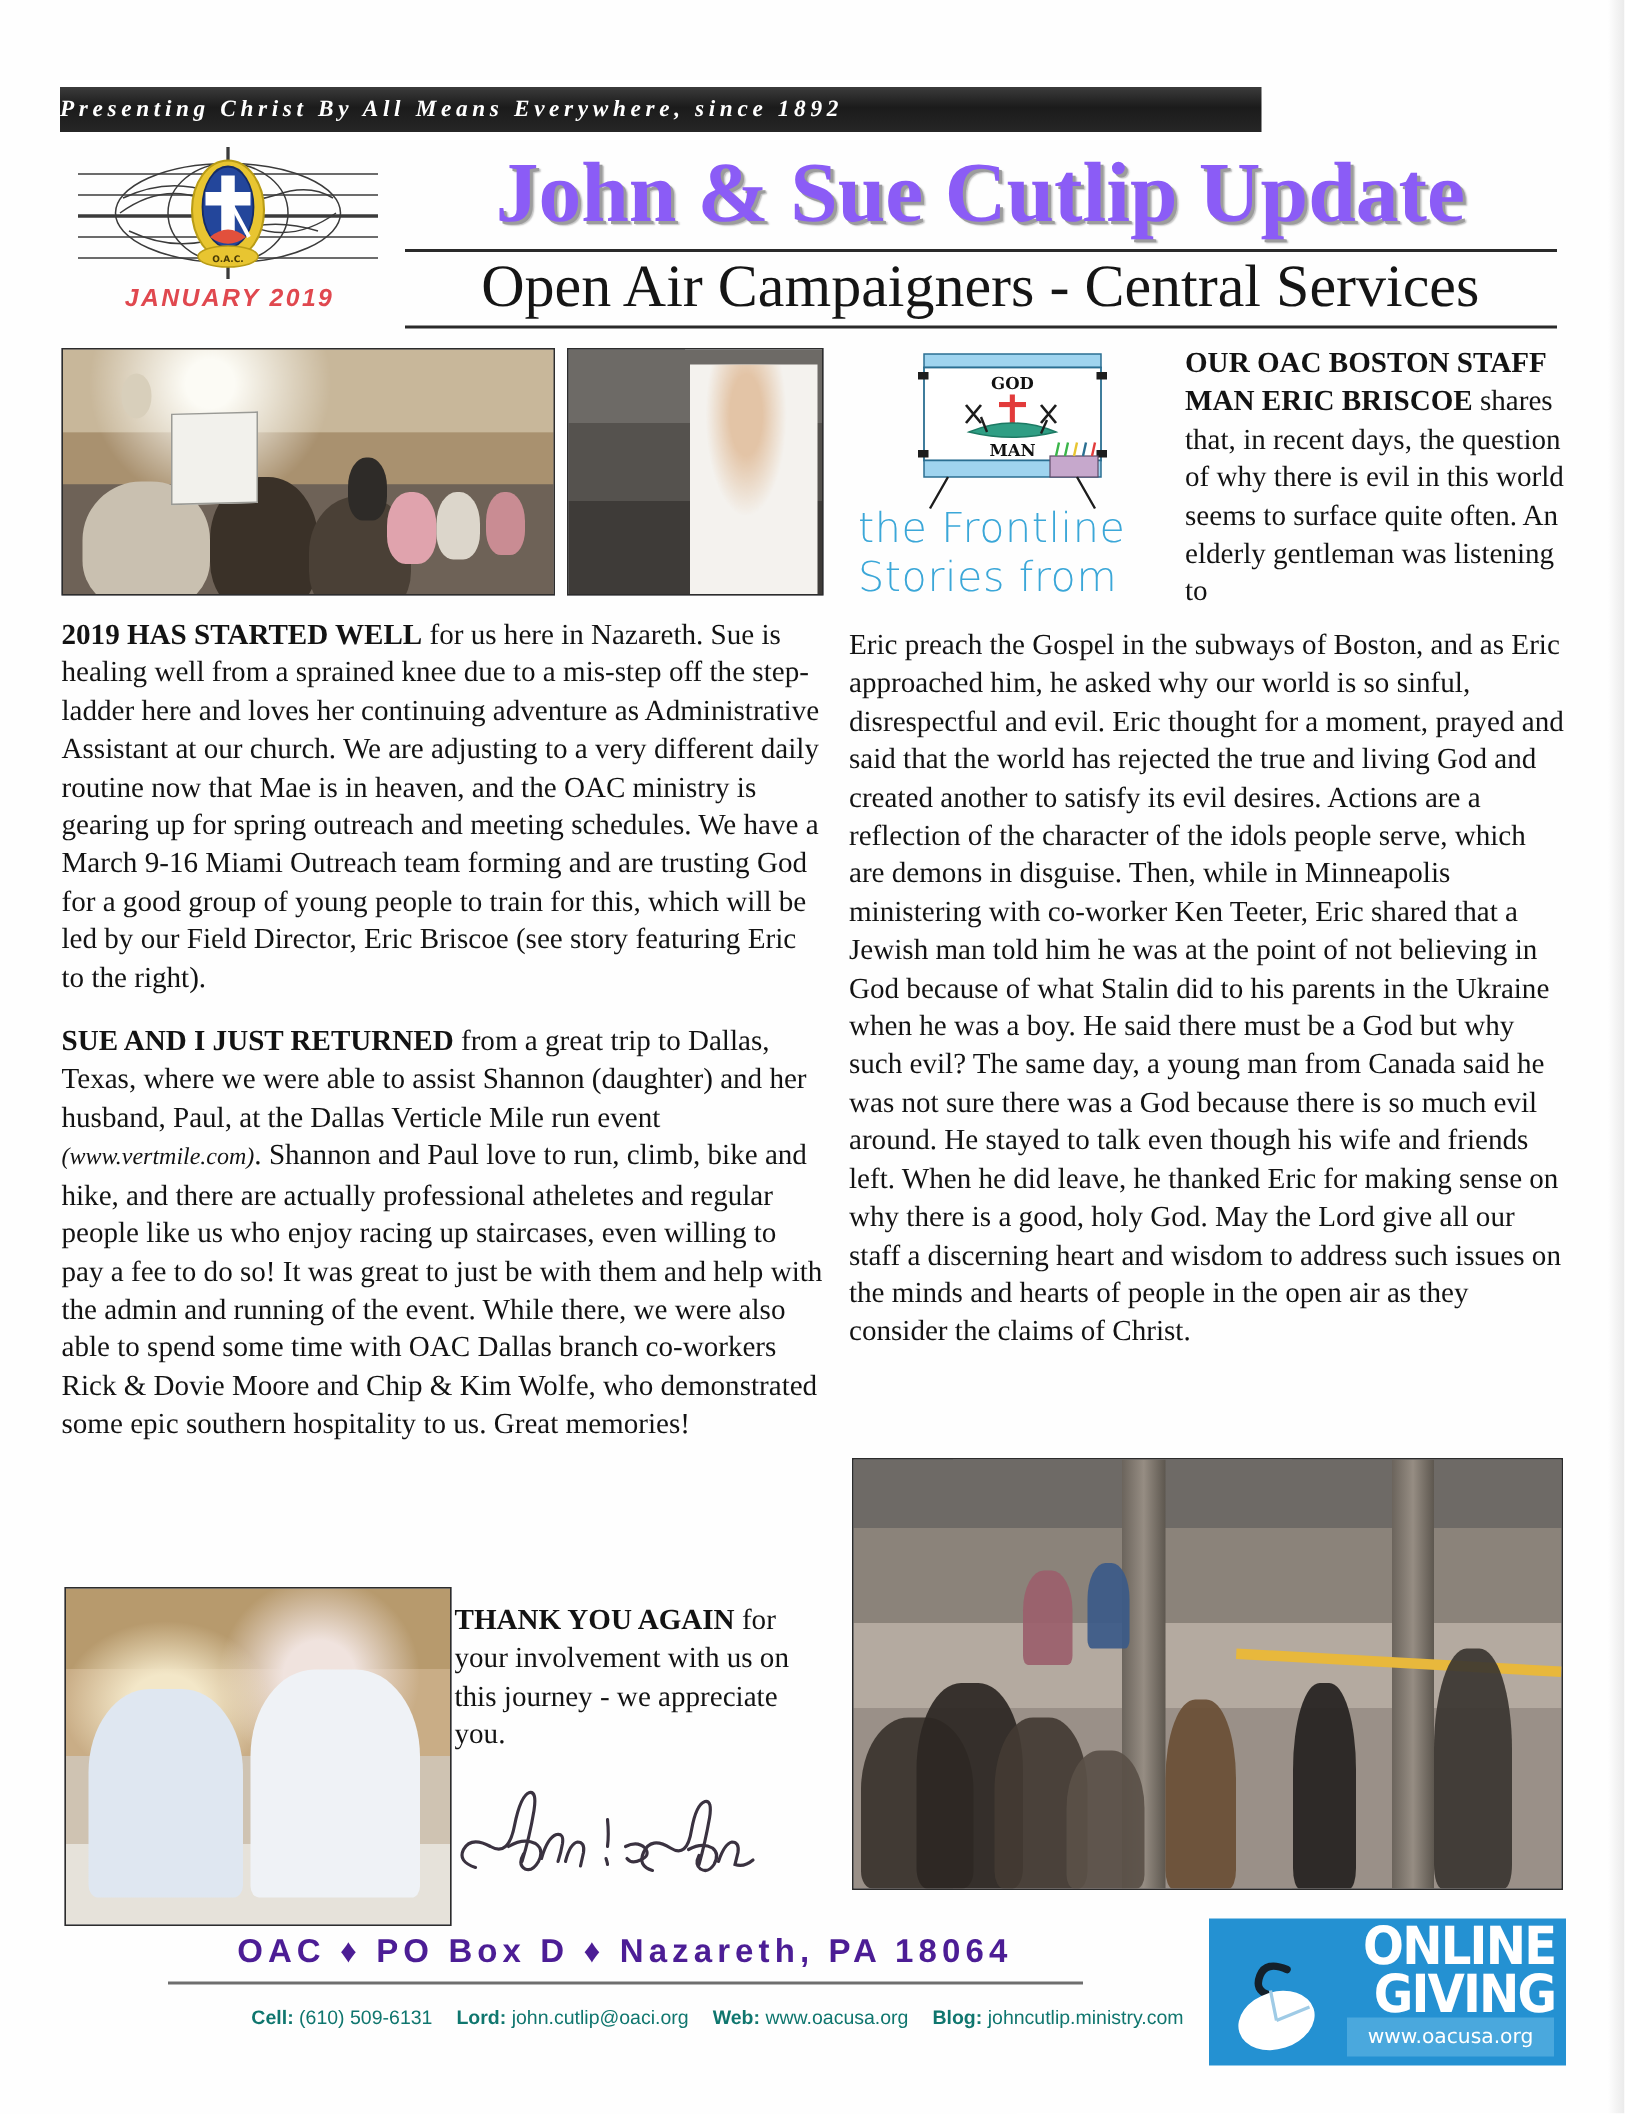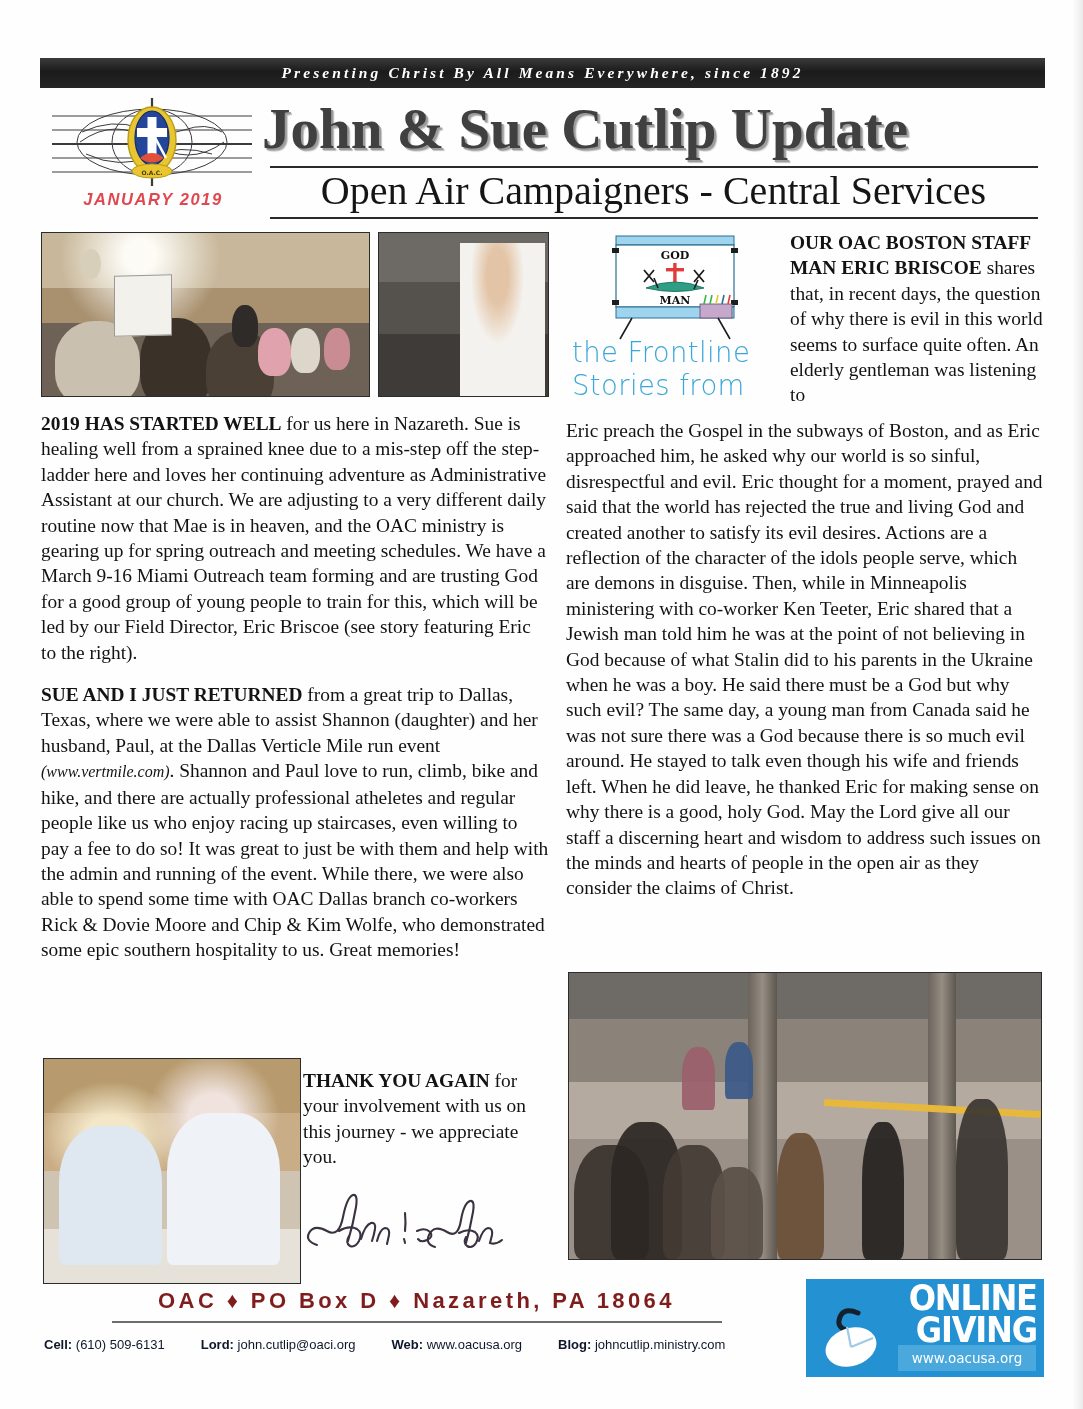--- a/index.html
+++ b/index.html
@@ -21,26 +21,26 @@
     position: absolute;
     inset: 0;
     background: #fefefe;
   }
 
   
   .tagline-bar {
     position: absolute;
     left: 40px;
     top: 58px;
-    width: 1005px;
+    width: 801px;
     height: 30px;
     background: linear-gradient(180deg,#3b3b3b 0%, #1b1b1b 45%, #262626 100%);
     display: flex;
     align-items: center;
-    justify-content: center;
+    justify-content: flex-start;
   }
   .tagline-text {
     color: #ffffff;
     font-family: "Liberation Serif", serif;
     font-style: italic;
     font-weight: bold;
     font-size: 15.5px;
     letter-spacing: 3.1px;
     white-space: nowrap;
   }
@@ -87,26 +87,26 @@
     left: 222px;
     top: 2px;
     width: 783px;
     height: 126px;
   }
   .main-title {
     position: absolute;
     left: 0;
     top: 0px;
     width: 783px;
-    text-align: left;
+    text-align: center;
     font-family: "Liberation Serif", "DejaVu Serif", serif;
     font-weight: bold;
     font-size: 57px;
     line-height: 62px;
-    color: #404040;
+    color: #8b5cf6;
     text-shadow: 2px 2px 0 #9c9c9c, 3px 3px 1px rgba(120,120,120,.45);
     white-space: nowrap;
   }
   .title-rule {
     position: absolute;
     left: 8px;
     top: 68px;
     width: 768px;
     height: 2px;
     background: #2a2a2a;
@@ -291,37 +291,37 @@
     left: 44px;
     top: 1288px;
     width: 745px;
   }
   .footer-address {
     text-align: center;
     font-family: "Liberation Sans", "DejaVu Sans", sans-serif;
     font-weight: bold;
     font-size: 22px;
     letter-spacing: 3.4px;
-    color: #7f1d1d;
+    color: #4c1d95;
     white-space: nowrap;
   }
   .footer-rule {
     margin: 7px auto 0 auto;
     width: 610px;
     height: 2px;
     background: #6e6e6e;
   }
   .footer-contacts {
     margin-top: 14px;
     display: flex;
-    gap: 36px;
-    justify-content: flex-start;
+    gap: 16px;
+    justify-content: flex-end;
     font-family: "Liberation Sans", "DejaVu Sans", sans-serif;
     font-size: 13px;
-    color: #0f172a;
+    color: #0f766e;
     white-space: nowrap;
   }
   .footer-contacts b { font-weight: bold; }
 
   
   .giving-badge {
     position: absolute;
     left: 806px;
     top: 1279px;
     width: 238px;

